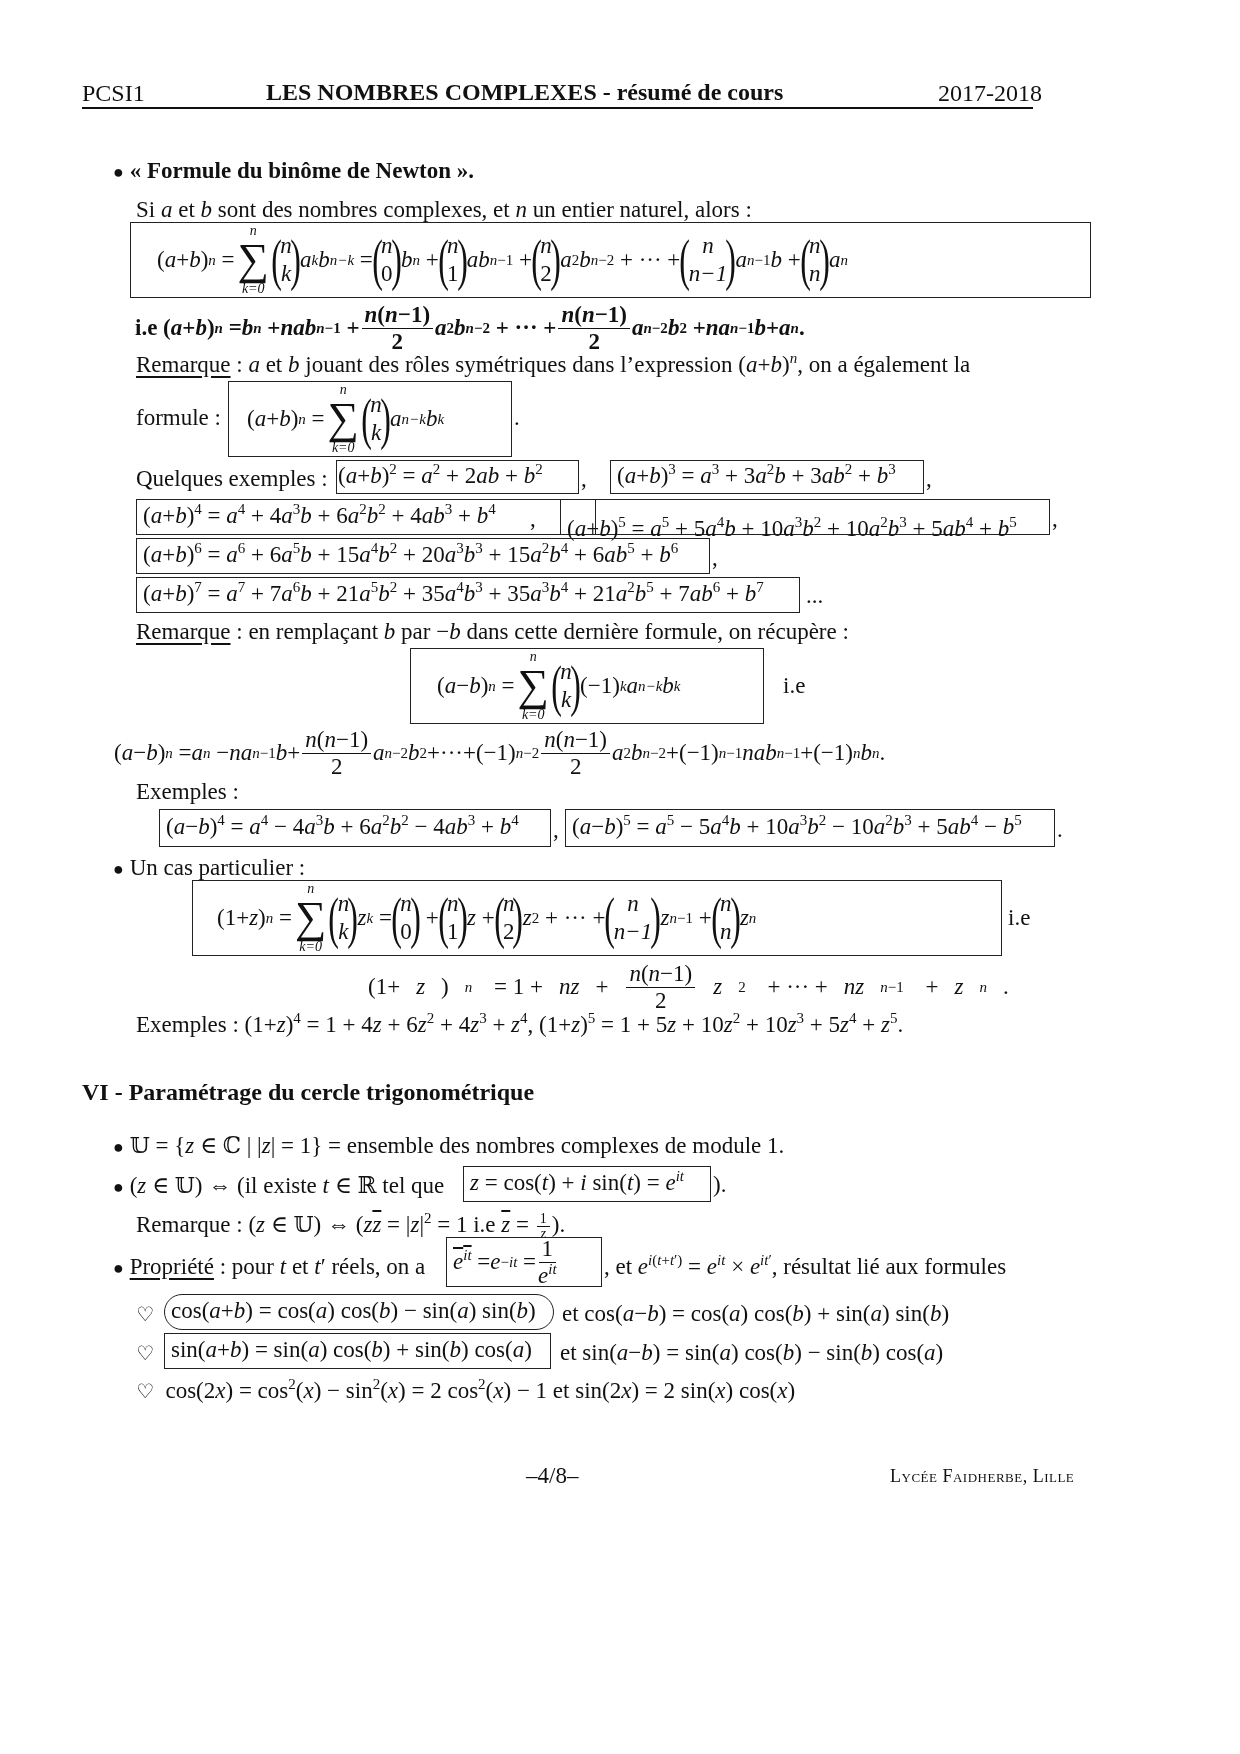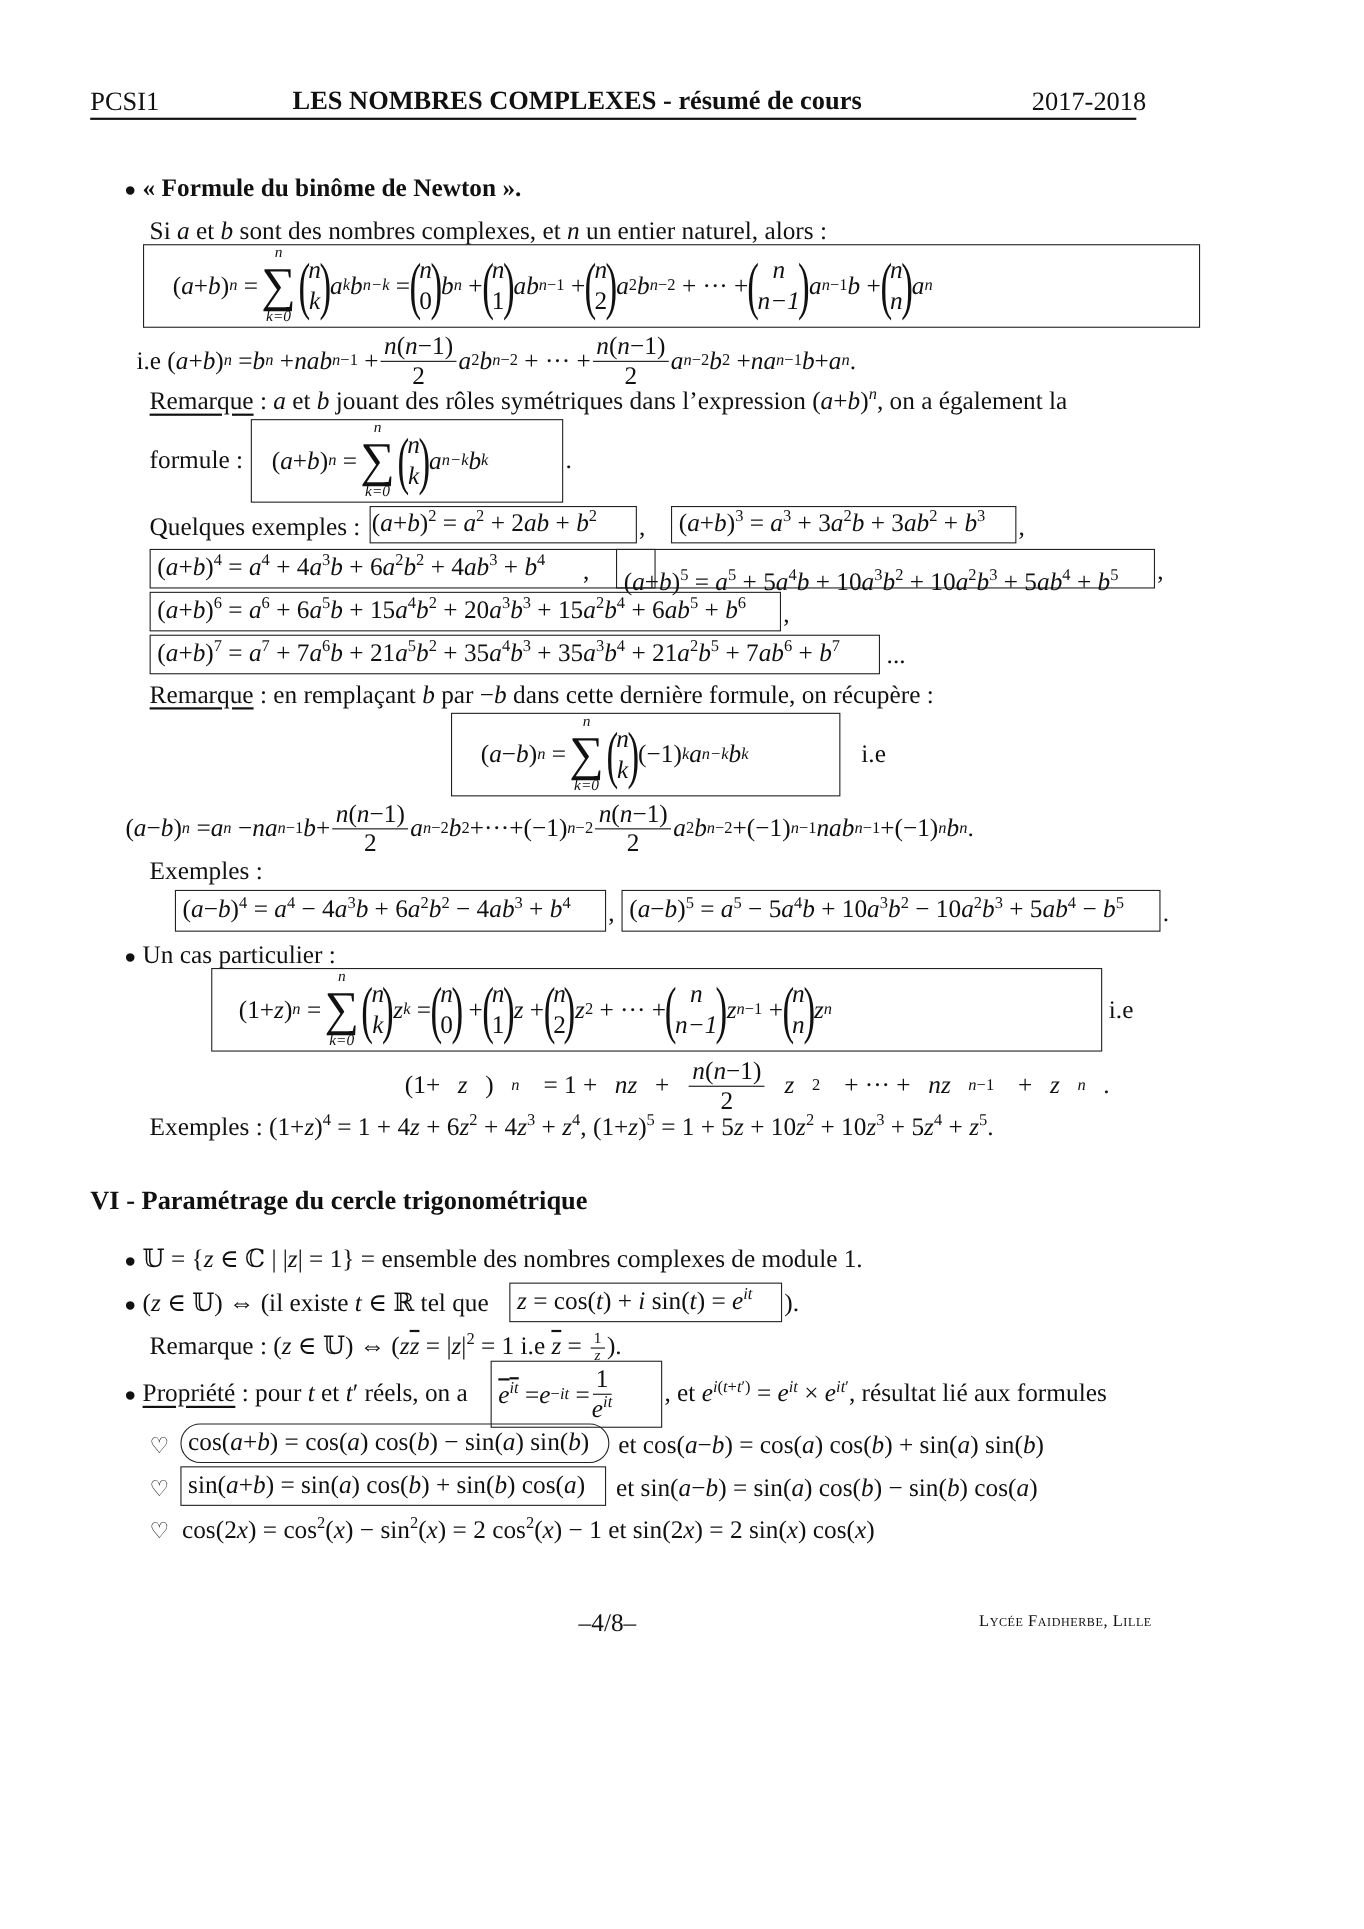--- a/index.html
+++ b/index.html
@@ -17,21 +17,21 @@
   .frac .den { line-height:26px; }
   .binom { display:inline-flex; align-items:center; vertical-align:middle; margin:0 1px; }
   .binom .par { font-size:58px; font-weight:100; line-height:1; transform:scaleX(0.55); display:inline-block; margin:0 -6px; }
   .binom .stack { display:inline-flex; flex-direction:column; align-items:center; line-height:28px; font-style:italic; }
   .sum { display:inline-flex; flex-direction:column; align-items:center; vertical-align:middle; margin:0 3px; }
   .sum .top, .sum .bot { font-size:14px; line-height:16px; font-style:italic; }
   .sum .sig { font-size:44px; line-height:42px; }
   .ul { text-decoration:underline; text-underline-offset:4px; }
   .bullet { font-size:18px; }
   .hr { position:absolute; left:82px; top:107px; width:951px; height:1.5px; background:#111; }
-  .smallcaps { font-variant:small-caps; font-size:15px; letter-spacing:0.5px; }
+  .smallcaps { font-variant:small-caps; font-size:18px; letter-spacing:0.5px; }
   .overline { text-decoration:overline; }
   .heart { font-family:"DejaVu Sans",sans-serif; font-size:20px; }
 </style>
 </head>
 <body>
 
 <div class="abs serif" style="left:82px;top:80px;font-size:24px;">PCSI1</div>
 <div class="abs serif" style="left:266px;top:79px;font-size:24px;font-weight:bold;">LES NOMBRES COMPLEXES - résumé de cours</div>
 <div class="abs serif" style="left:938px;top:80px;font-size:24px;">2017-2018</div>
 <div class="hr"></div>
@@ -92,21 +92,21 @@
   <span class="binom">
       <span class="par">(</span>
       <span class="stack">
         <span>n</span>
         <span>n</span>
       </span>
       <span class="par">)</span>
     </span><i>a</i><sup><i>n</i></sup>
 </div>
 
-<div class="abs m flexrow" style="left:124px;top:300px;height:56px;">
+<div class="abs m flexrow" style="left:135px;top:300px;height:56px;font-weight:bold;">
   i.e (<i>a</i>+<i>b</i>)<sup><i>n</i></sup>&nbsp;= <i>b</i><sup><i>n</i></sup>&nbsp;+ <i>nab</i><sup><i>n</i>−1</sup>&nbsp;+
   <span class="frac">
       <span class="num"><i>n</i>(<i>n</i>−1)</span>
       <span class="den">2</span>
     </span><i>a</i><sup>2</sup><i>b</i><sup><i>n</i>−2</sup>&nbsp;+ ··· +
   <span class="frac">
       <span class="num"><i>n</i>(<i>n</i>−1)</span>
       <span class="den">2</span>
     </span><i>a</i><sup><i>n</i>−2</sup><i>b</i><sup>2</sup>&nbsp;+ <i>na</i><sup><i>n</i>−1</sup><i>b</i> + <i>a</i><sup><i>n</i></sup>.
 </div>
@@ -279,21 +279,21 @@
   Remarque : (<i>z</i> ∈ 𝕌) ⇔ (<i>z</i><span class="overline"><i>z</i></span> = |<i>z</i>|<sup>2</sup> = 1 i.e <span class="overline"><i>z</i></span> = <span class="frac" style="font-size:14px;">
       <span class="num" style="line-height:14px;">1</span>
       <span class="den" style="line-height:14px;"><i>z</i></span>
     </span>).
 </div>
 
 <div class="abs m" style="left:113px;top:1254px;">
   <span class="bullet">●</span>
   <span class="ul">Propriété</span> : pour <i>t</i> et <i>t</i>′ réels, on a
 </div>
-<div class="abs box m flexrow" style="left:446px;top:1237px;width:156px;height:61px;padding-left:6px;text-align:center;">
+<div class="abs box m flexrow" style="left:446px;top:1237px;width:156px;height:50px;padding-left:6px;text-align:center;">
   <span class="overline"><i>e</i><sup><i>it</i></sup></span>&nbsp;= <i>e</i><sup>−<i>it</i></sup>&nbsp;=
   <span class="frac">
       <span class="num">1</span>
       <span class="den"><i>e</i><sup><i>it</i></sup></span>
     </span>
 </div>
 <div class="abs m" style="left:604px;top:1254px;">
   , et <i>e</i><sup><i>i</i>(<i>t</i>+<i>t</i>′)</sup> = <i>e</i><sup><i>it</i></sup> × <i>e</i><sup><i>it</i>′</sup>, résultat lié aux formules
 </div>
 

